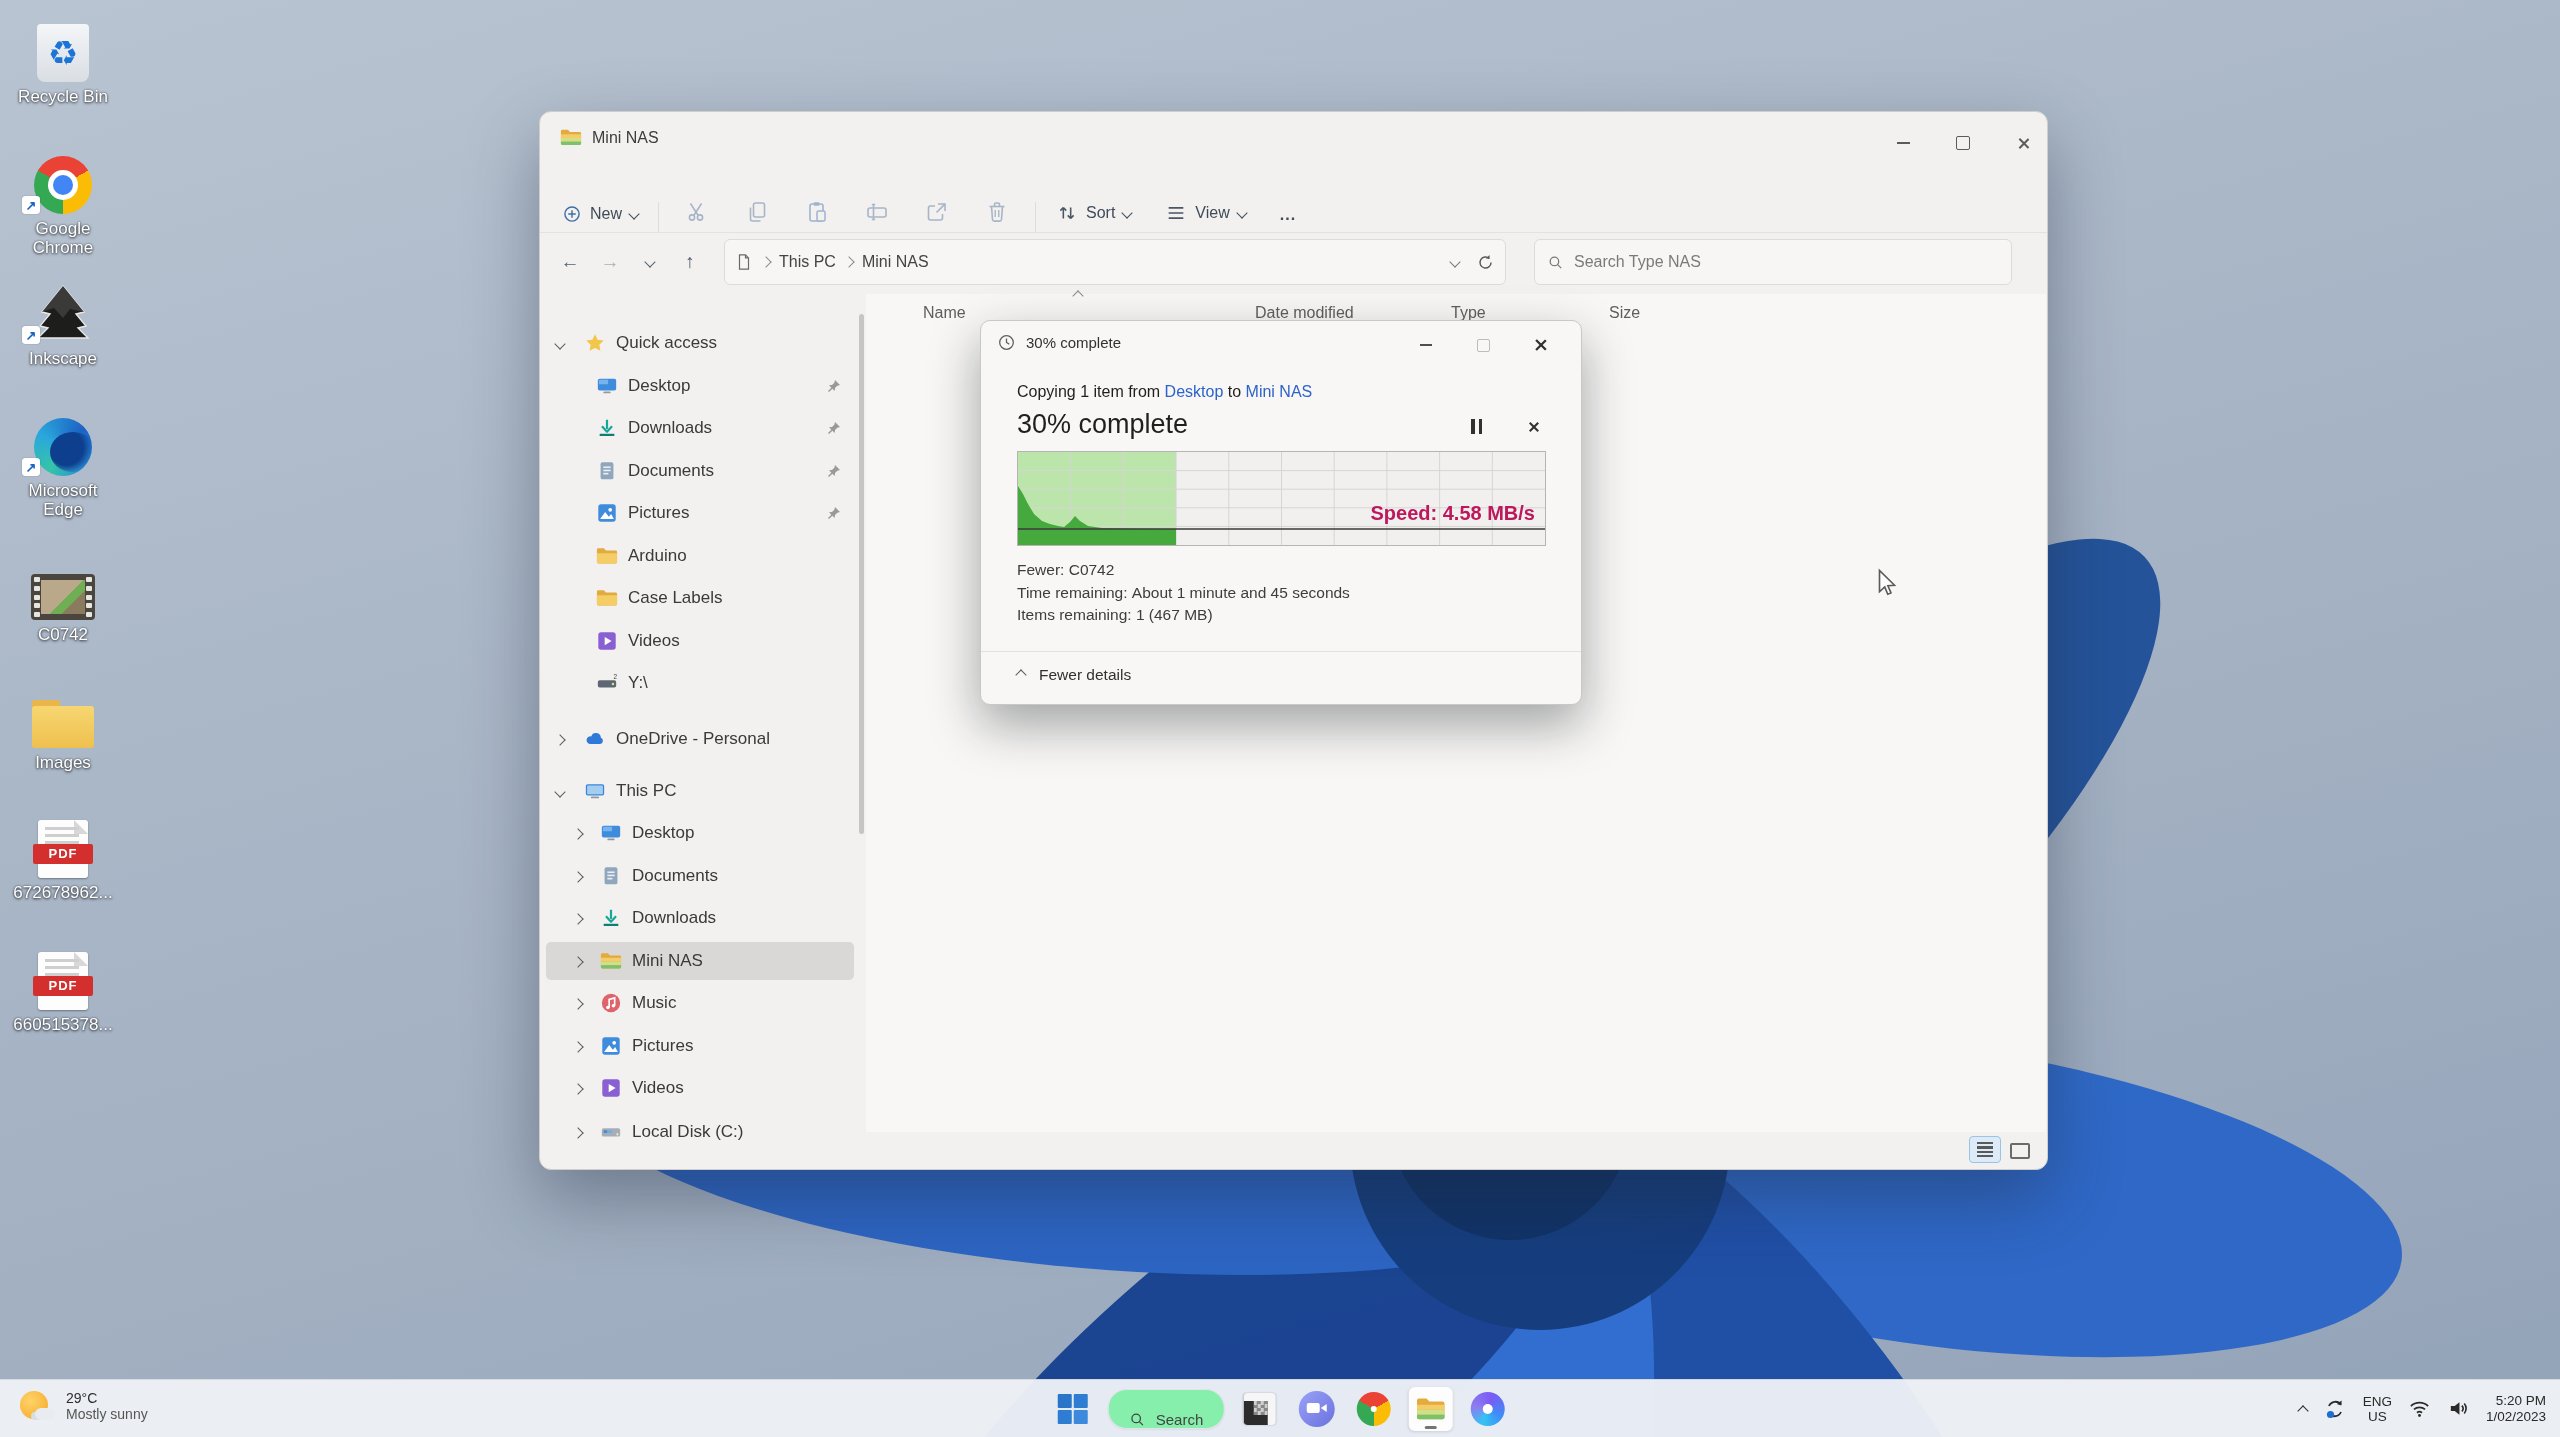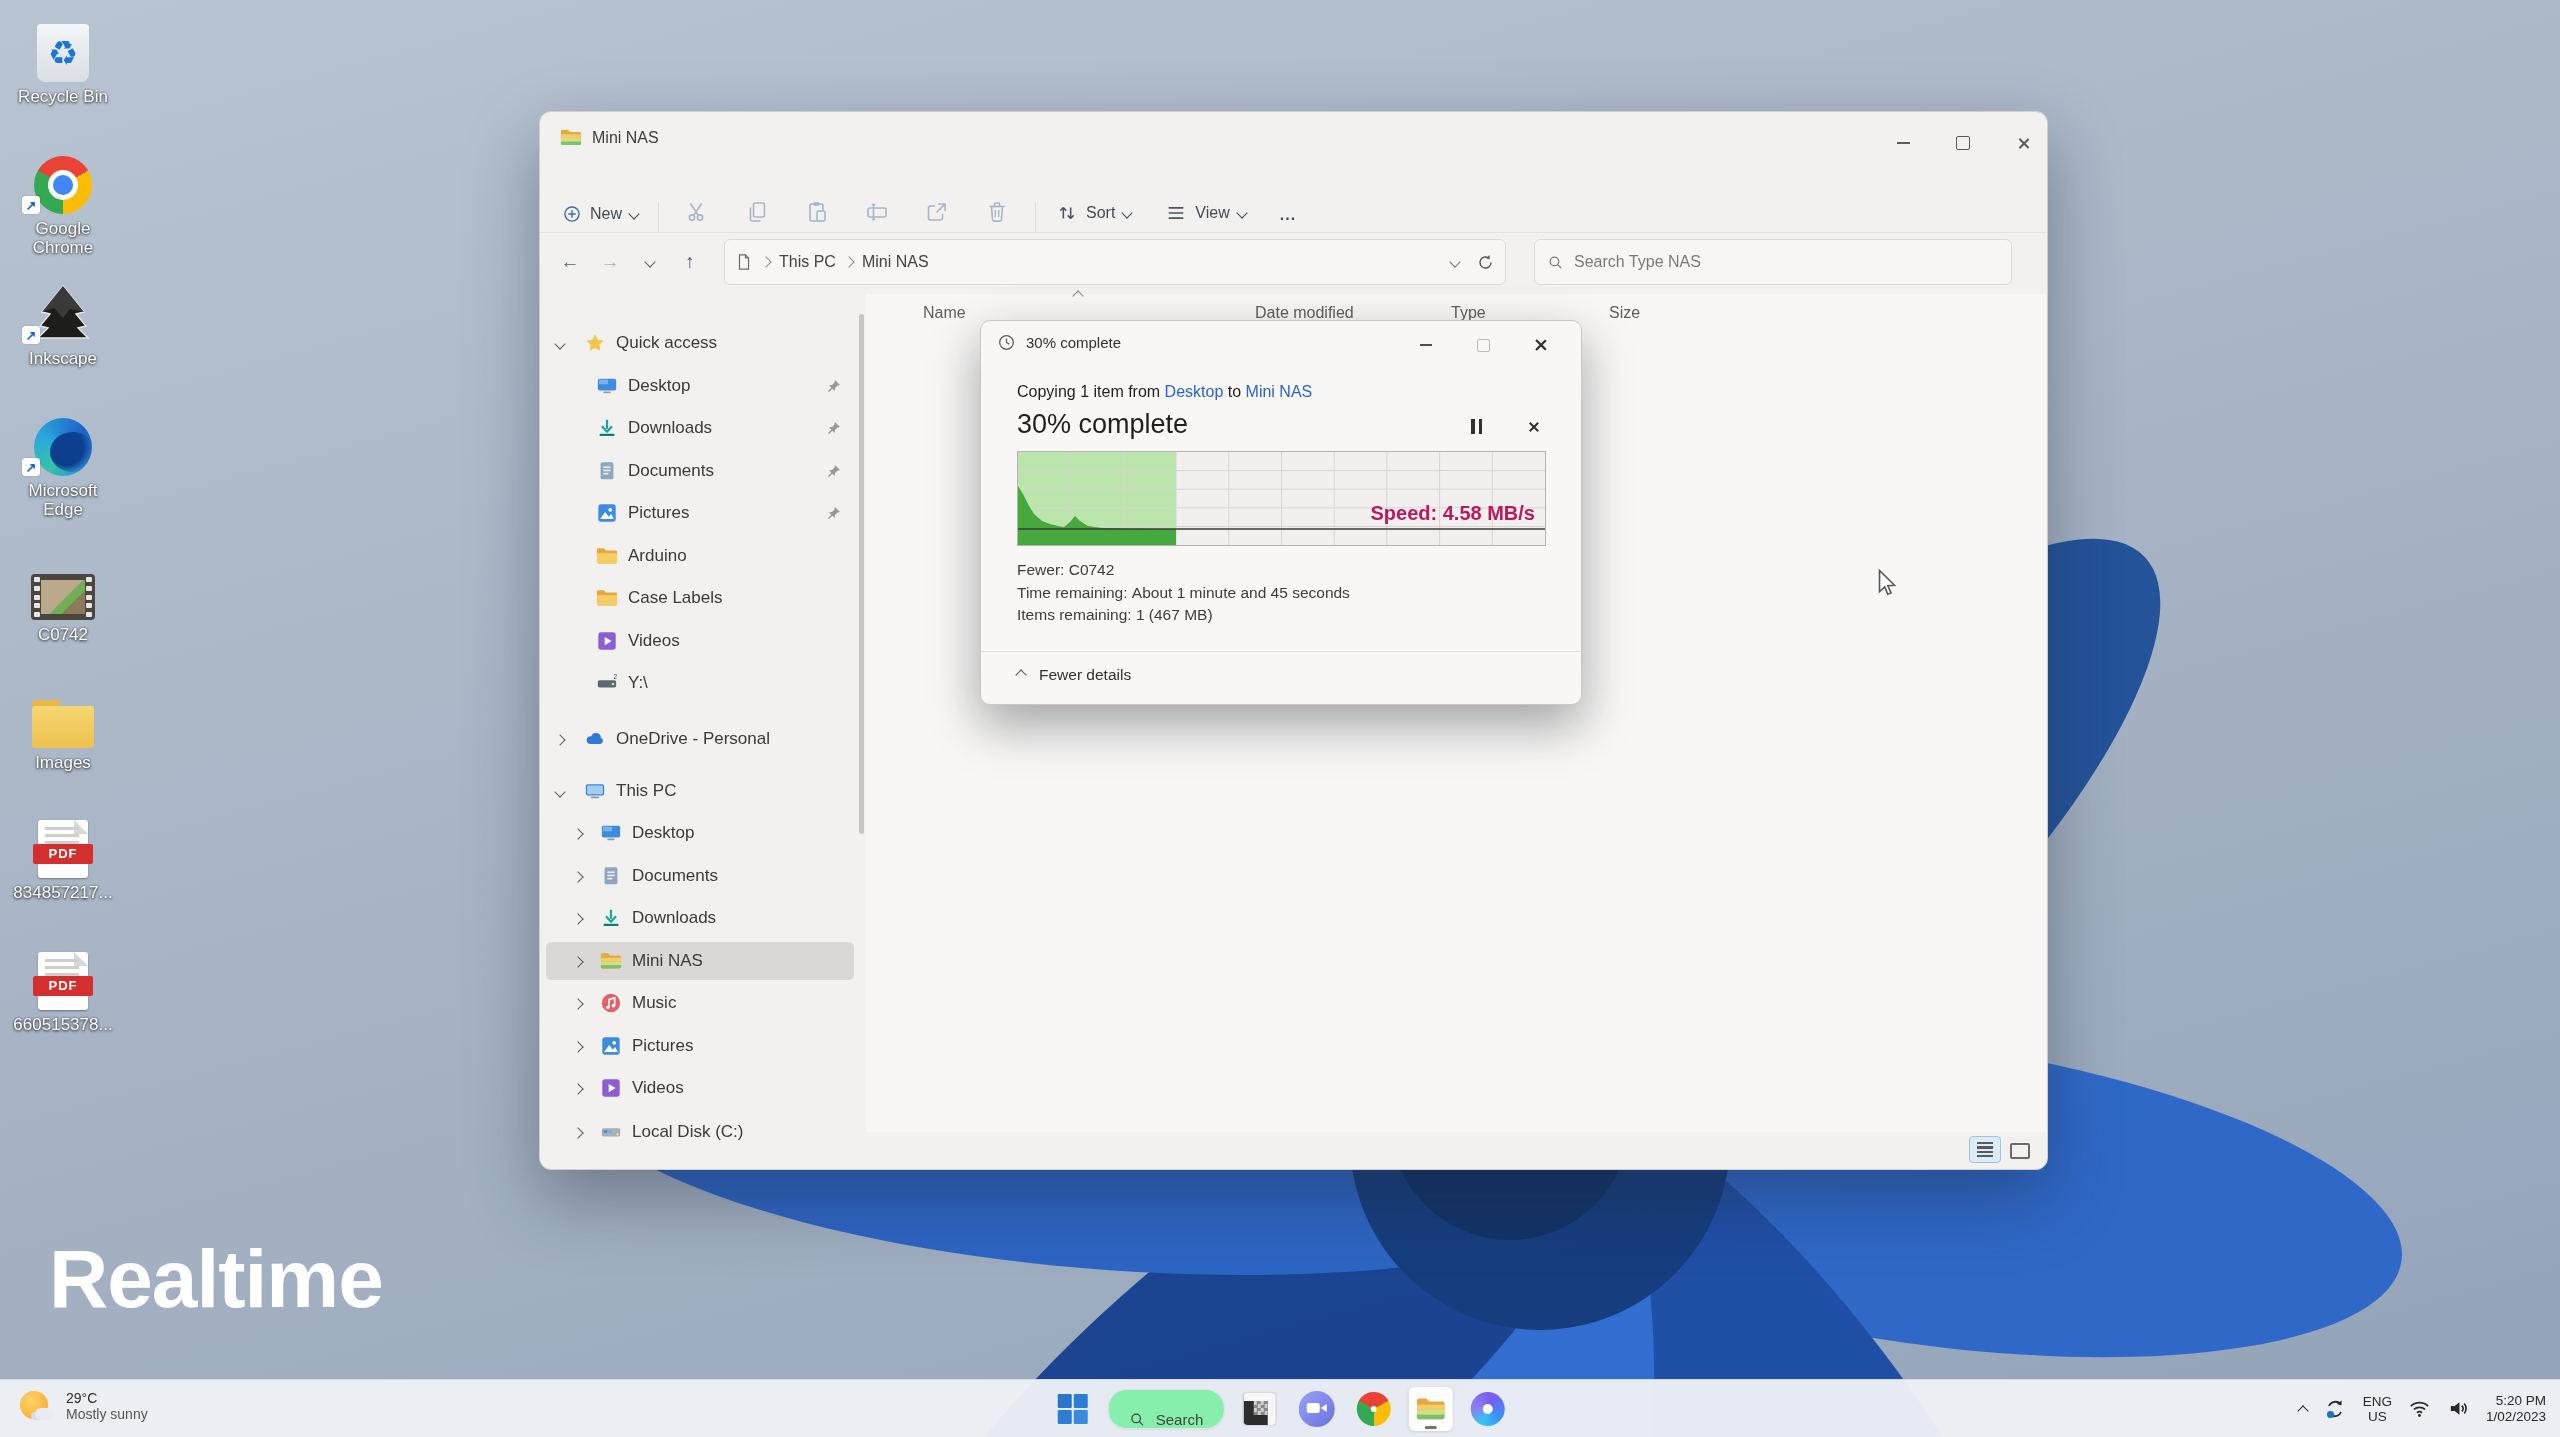--- a/index.html
+++ b/index.html
@@ -351,38 +351,37 @@
       <div class="pdfpage">
         <div class="fold"></div>
           <div class="lines">
             <i></i>
             <i></i>
             <i></i>
           </div>
           <div class="pdfband">PDF</div>
       </div>
     </div>
-    <div class="lbl">834857217...</div>
+    <div class="lbl">672678962...</div>
   </div>
   <div class="dicon" style="top:938px">
     <div class="art">
       <div class="pdfpage">
         <div class="fold"></div>
           <div class="lines">
             <i></i>
             <i></i>
             <i></i>
           </div>
           <div class="pdfband">PDF</div>
       </div>
     </div>
     <div class="lbl">660515378...</div>
   </div>
 
-  <div class="abs realtime">Realtime</div>
 
   <div class="abs win">
 
     <div class="titlebar">
       <div class="wtab">
         <svg class="ic" width="22" height="19">
             <use href="#sym-minifolder"></use>
           </svg>
         <span>Mini NAS</span>
       </div>

